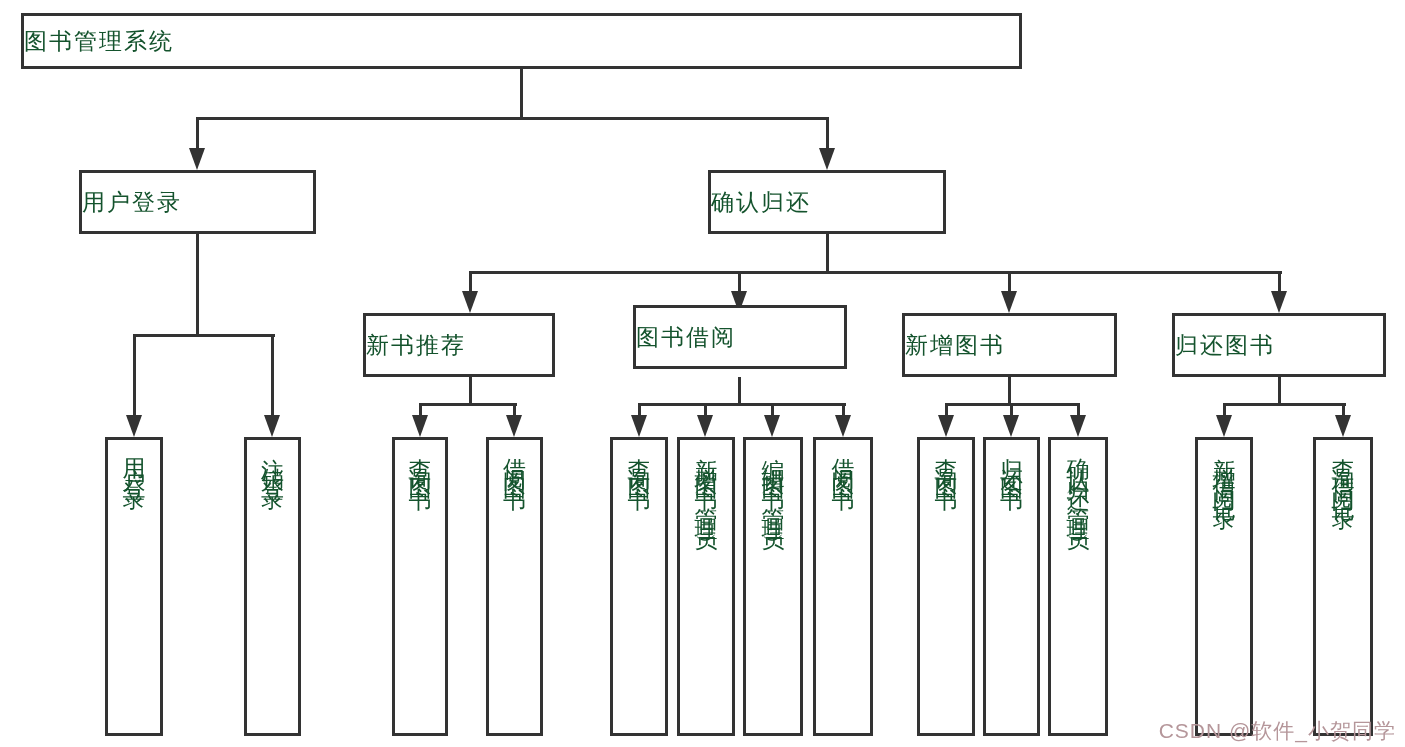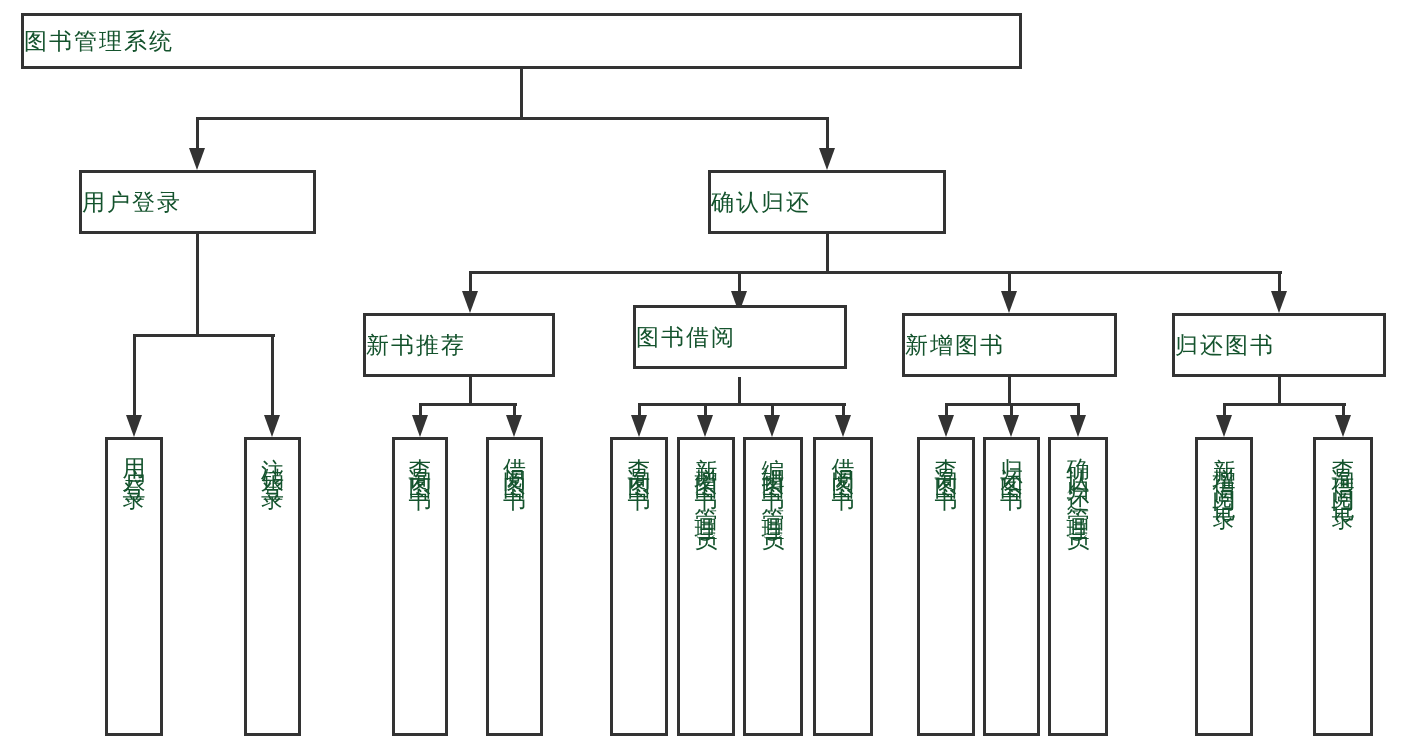--- a/index.html
+++ b/index.html
@@ -190,14 +190,15 @@
     <span>确认归还（管理员）</span>
   </div>
 
   <div class="box vbox" style="left:1195px; top:437px; width:58px; height:299px;">
     <span>新增借阅记录</span>
   </div>
   <div class="box vbox" style="left:1313px; top:437px; width:60px; height:299px;">
     <span>查询借阅记录</span>
   </div>
 
+  <div class="watermark">CSDN @软件_小贺同学</div>
 
 </div>
 
 </body></html>

